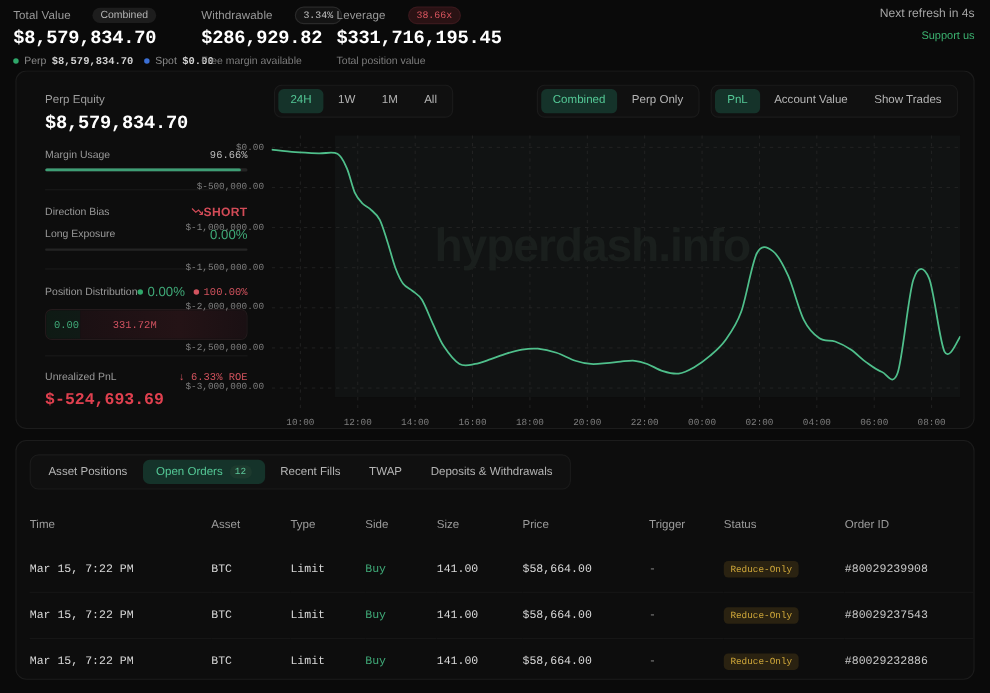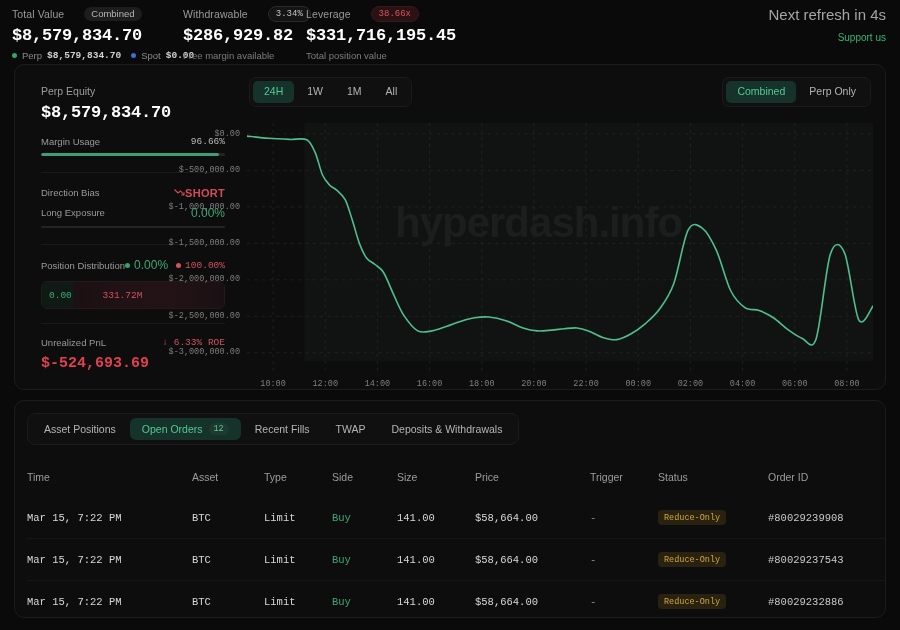--- a/index.html
+++ b/index.html
@@ -39,21 +39,21 @@
     letter-spacing: -0.2px; margin-top: 5px; white-space: nowrap;
   }
   .stat-sub { margin-top: 5px; font-size: 9.5px; color: #8a8a8a; display: flex; align-items: center; gap: 5px;}
   .dot { width: 5px; height: 5px; border-radius: 50%; display: inline-block; }
   .dot-green { background: #2fa76a; }
   .dot-blue  { background: #3b6fd4; }
   .sub-k { color: #8a8a8a; font-size: 9.5px; }
   .sub-v { color: #d2d2d2; font-size: 9.5px; font-family: "Liberation Mono", monospace; font-weight: bold;}
   .stat-note { margin-top: 5px; font-size: 9.5px; color: #7d7d7d; }
   .topright { position: absolute; right: 14px; top: 6px; text-align: right; }
-  .refresh { font-size: 15px; color: #a5a5a5; }
+  .refresh { font-size: 11px; color: #a5a5a5; }
   .support { font-size: 10px; color: #3cb371; margin-top: 9px; display: block; cursor: pointer; }
 
   
   .panel {
     margin: 0 14px;
     background: #0d0d0d;
     border: 1px solid #1c1c1c;
     border-radius: 10px;
   }
   .panel-top { height: 326px; display: flex; padding: 12px; }
@@ -257,20 +257,25 @@
       <div class="btn-group" id="range-group">
           <div class="btn active">24H</div>
           <div class="btn">1W</div>
           <div class="btn">1M</div>
           <div class="btn">All</div>
         </div>
       <div style="display:flex; gap:10px">
         <div class="btn-group" id="mode-group">
             <div class="btn active">Combined</div>
             <div class="btn">Perp Only</div>
+          </div>
+        <div class="btn-group" id="series-group">
+            <div class="btn active">PnL</div>
+            <div class="btn">Account Value</div>
+            <div class="btn">Show Trades</div>
           </div>
       </div>
     </div>
 
     <div class="plot" id="plot">
       <div class="watermark">hyperdash.info</div>
       <svg id="plot-svg" width="100%" height="100%" viewBox="0 0 600 248" preserveAspectRatio="none">
           <rect x="55" y="0" width="545" height="238" fill="#131615" opacity="0.75"></rect>
           <line x1="0" x2="600" y1="10.941176470588232" y2="10.941176470588232" stroke="#2b2b2b" stroke-width="0.6" stroke-dasharray="3 4"></line>
           <line x1="0" x2="600" y1="47.41176470588235" y2="47.41176470588235" stroke="#2b2b2b" stroke-width="0.6" stroke-dasharray="3 4"></line>

